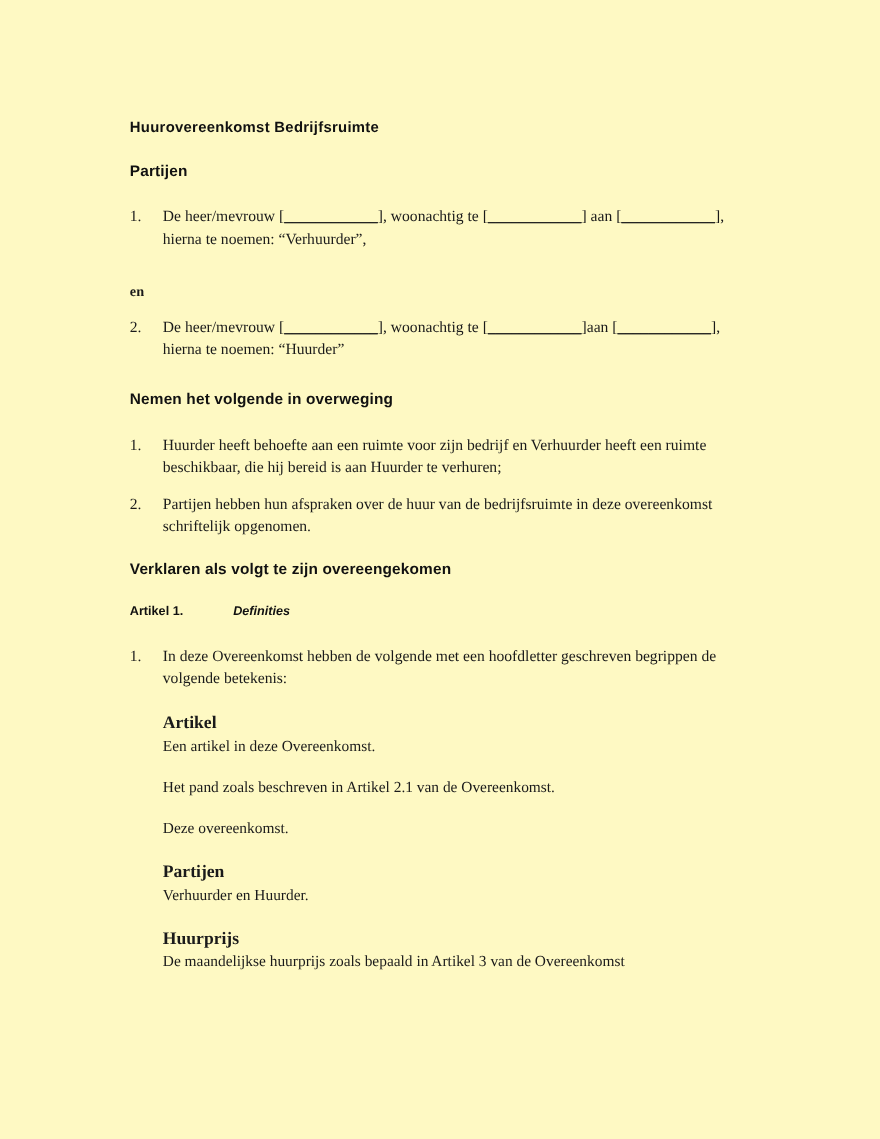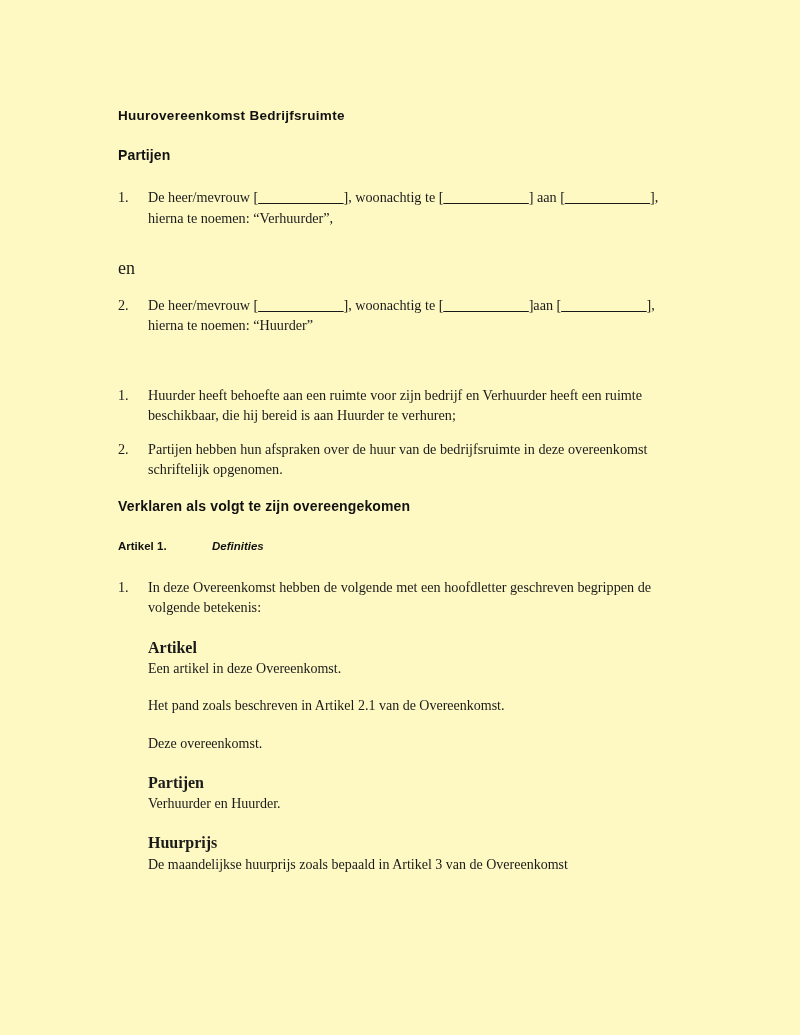--- a/index.html
+++ b/index.html
@@ -83,24 +83,25 @@
   .olist .li .marker {
     flex: 0 0 30px;
     width: 30px;
     text-align: left;
   }
   .olist .li .li-body {
     flex: 1 1 auto;
   }
 
   .connector {
-    font-size: 18px;
+    font-size: 13px;
     line-height: 1.42;
     margin: 0;
     padding: 0;
+    font-weight: bold;
   }
 
   .blank {
     white-space: nowrap;
     text-decoration: underline;
   }
 
   
   .defs {
     margin: 0;
@@ -155,20 +156,21 @@
 
       <div class="li">
         <span class="marker">2.</span>
         <span class="li-body"><span>De heer/mevrouw [</span><span class="blank">____________</span><span>], woonachtig te [</span><span class="blank">____________</span><span>]aan [</span><span class="blank">____________</span><span>], hierna te noemen: “Huurder”</span></span>
       </div>
 
     </div>
 
     <div class="gap-xl"></div>
 
+    <h2 class="section-heading">Nemen het volgende in overweging</h2>
 
     <div class="gap-lg"></div>
 
     <div class="olist">
       <div class="li">
         <span class="marker">1.</span>
         <span class="li-body">Huurder heeft behoefte aan een ruimte voor zijn bedrijf en Verhuurder heeft een ruimte beschikbaar, die hij bereid is aan Huurder te verhuren;</span>
       </div>
       <div class="li">
         <span class="marker">2.</span>

